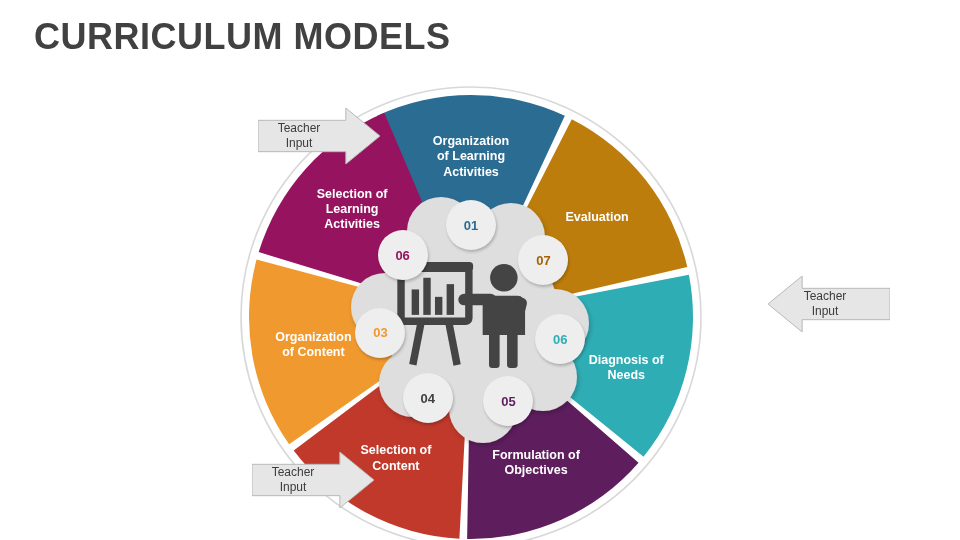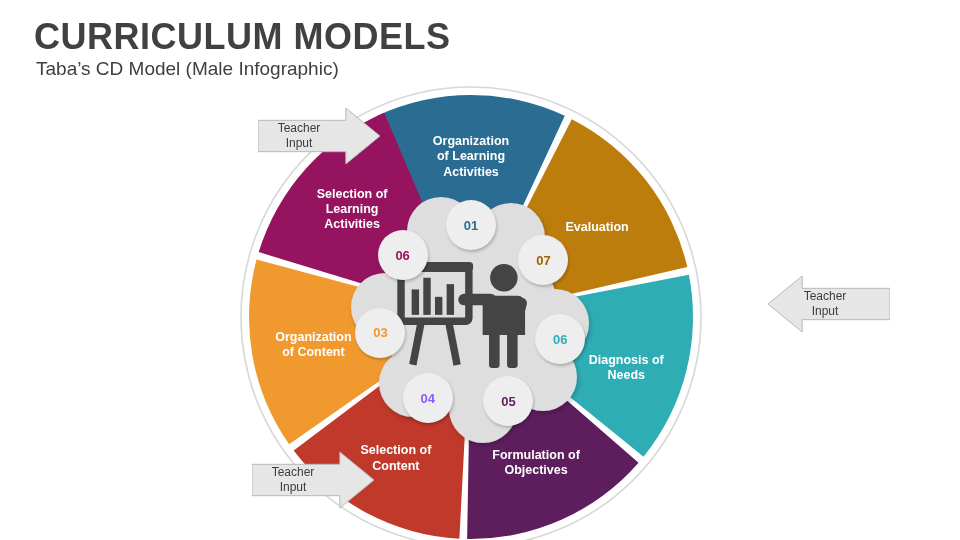--- a/index.html
+++ b/index.html
@@ -61,21 +61,20 @@
   }
   .tarrow.right .txt{padding-right:16px;}
   .tarrow.left  .txt{padding-left:16px;}
 </style>
 </head>
 <body>
 
 <div id="slide">
 
   <div id="title">CURRICULUM MODELS</div>
-  <div id="subtitle">Taba’s CD Model (Male Infographic)</div>
 
   <div id="stage">
 
     <div id="wheel">
       <svg width="466" height="466" viewBox="0 0 466 466">
         <defs>
           <filter id="softshadow" x="-30%" y="-30%" width="170%" height="170%">
             <feDropShadow dx="1.5" dy="2.5" stdDeviation="2.5" flood-color="#000" flood-opacity="0.22"></feDropShadow>
           </filter>
         </defs>
@@ -128,21 +127,21 @@
           <rect x="44" y="-18" width="10" height="28" rx="5" fill="#444" transform="rotate(14 49 -18)"></rect>
         </g>
       </svg>
 
       <div id="seglabels">
           <div class="seg-label" style="left: 233px; top: 73px; transform: translate(-50%, -50%);">
             <div>Organization</div>
             <div>of Learning</div>
             <div>Activities</div>
           </div>
-          <div class="seg-label" style="left: 359.082px; top: 134.494px; transform: translate(-50%, -50%); margin-top: 10px;">
+          <div class="seg-label" style="left: 359.082px; top: 134.494px; transform: translate(-50%, -50%);">
             <div>Evaluation</div>
           </div>
           <div class="seg-label" style="left: 388.247px; top: 271.708px; transform: translate(-50%, -50%); margin-top: 12px;">
             <div>Diagnosis of</div>
             <div>Needs</div>
           </div>
           <div class="seg-label" style="left: 298.078px; top: 379.167px; transform: translate(-50%, -50%);">
             <div>Formulation of</div>
             <div>Objectives</div>
           </div>
@@ -159,21 +158,21 @@
             <div>Learning</div>
             <div>Activities</div>
           </div>
         </div>
 
       <div id="badges">
           <div class="badge" style="left: 208px; top: 116px; color: rgb(43, 108, 147);">01</div>
           <div class="badge" style="left: 280.497px; top: 151.359px; color: #a16207;">07</div>
           <div class="badge" style="left: 297.267px; top: 230.257px; color: rgb(47, 173, 181);">06</div>
           <div class="badge" style="left: 245.42px; top: 292.046px; color: rgb(94, 30, 94);">05</div>
-          <div class="badge" style="left: 164.809px; top: 289.231px; color: #8b5cf6;">04</div>
+          <div class="badge" style="left: 164.809px; top: 289.231px; color: #404040;">04</div>
           <div class="badge" style="left: 117.398px; top: 223.976px; color: rgb(240, 153, 46);">03</div>
           <div class="badge" style="left: 139.631px; top: 146.44px; color: rgb(150, 20, 95);">06</div>
         </div>
     </div>
 
     <div id="arrows">
         <div class="tarrow right" style="left: 218px; top: 108px; width: 122px; height: 56px;"><svg width="122" height="56">
        <polygon points="0,12.32 87.84,12.32 87.84,0 122,28 87.84,56 87.84,43.68 0,43.68" fill="#e6e6e6" stroke="#b8b8b8" stroke-width="1"></polygon>
      </svg>
      <div class="txt">

